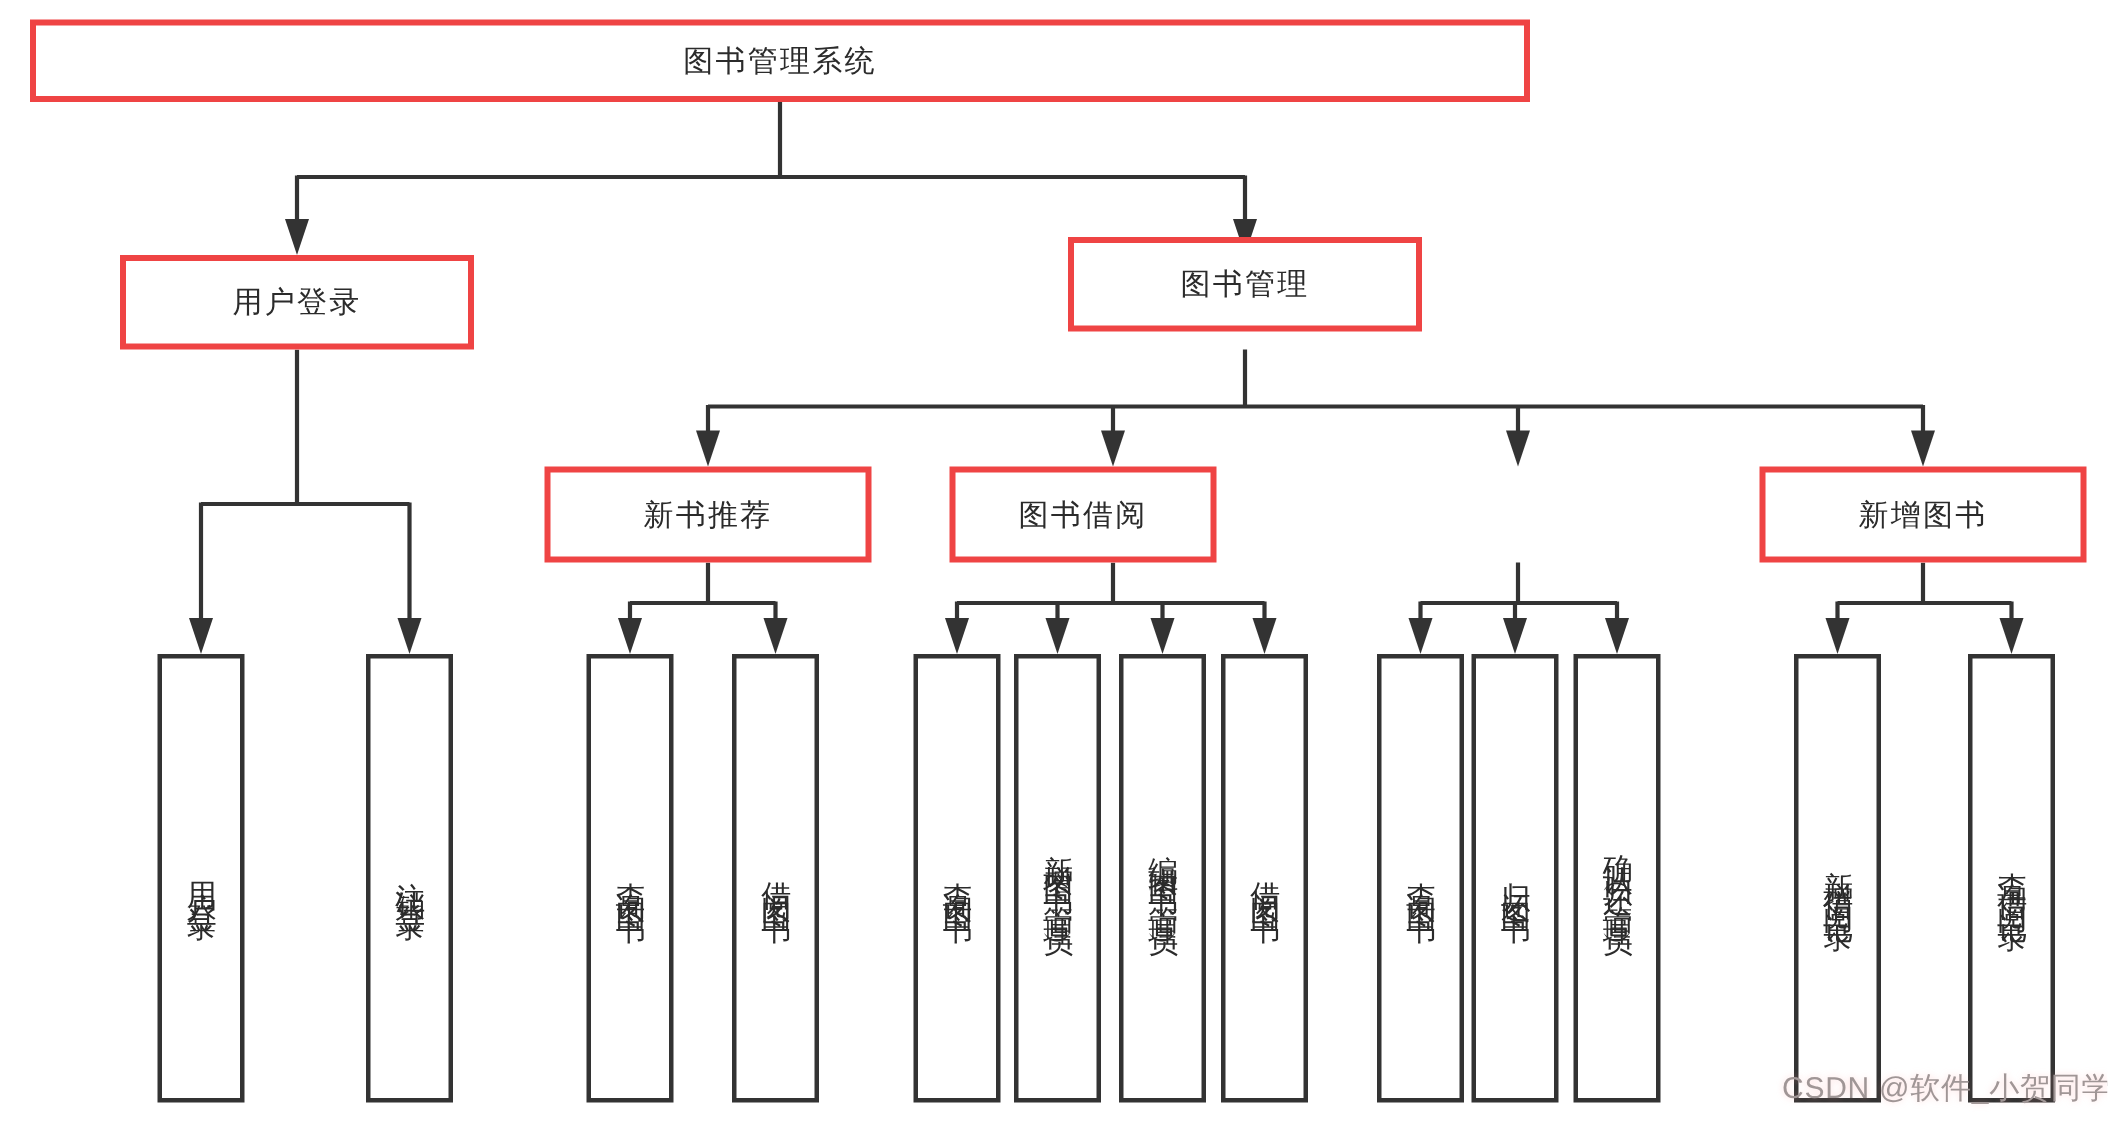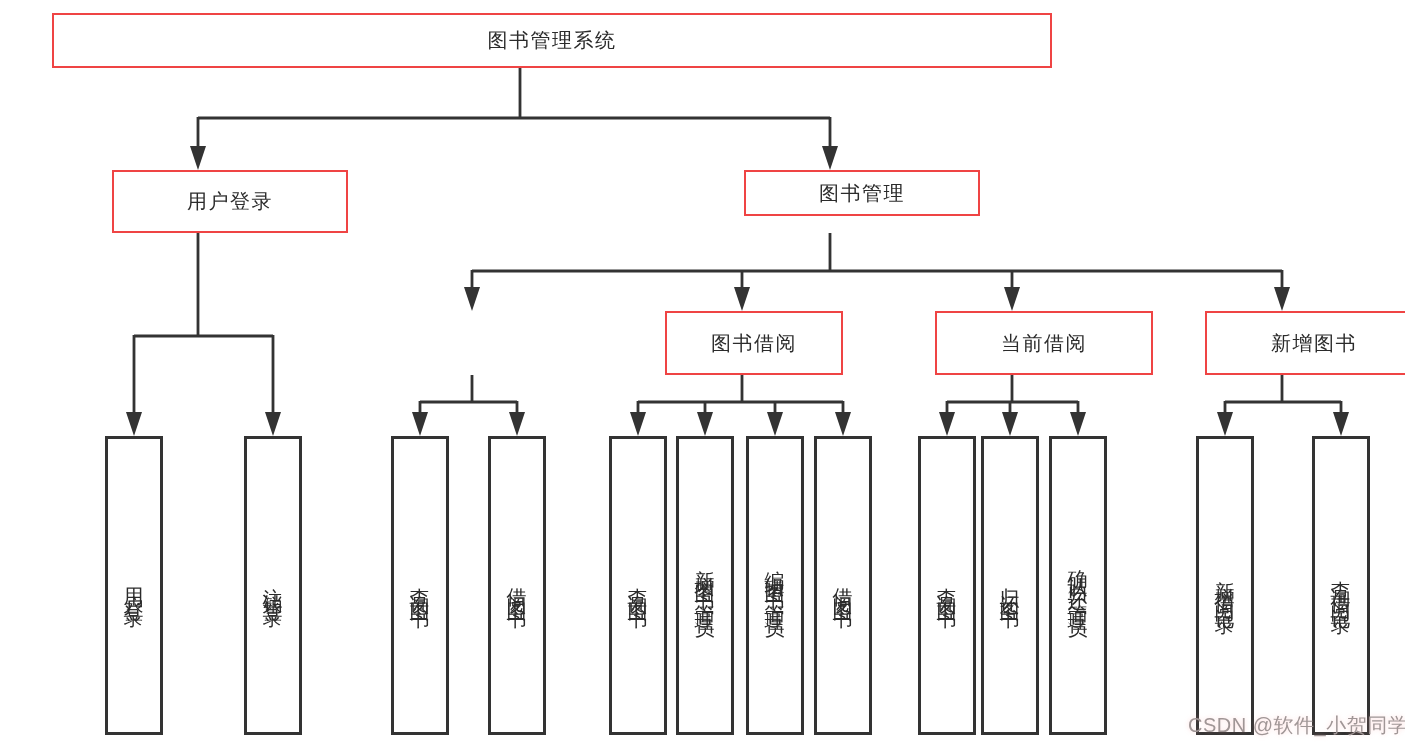--- a/index.html
+++ b/index.html
@@ -2,22 +2,22 @@
 <html><head>
 <meta charset="utf-8">
 <style>
   html,body{margin:0;padding:0;background:#ffffff;}
   .canvas{
     position:relative;width:1405px;height:747px;background:#ffffff;
     font-family:"Liberation Sans",sans-serif;overflow:hidden;
   }
   svg.lines{position:absolute;left:0;top:0;}
   .hbox{
-    position:absolute;background:#ffffff;border:2px solid #ef4444;
-    box-sizing:border-box;display:flex;align-items:center;justify-content:center;margin-left:32px;
+    position:absolute;background:#ffffff;border:4px solid #ef4444;
+    box-sizing:border-box;display:flex;align-items:center;justify-content:center;
   }
   .hbox span{font-size:20px;color:#2b2b2b;letter-spacing:1.5px;white-space:nowrap;}
   .vbox{
     position:absolute;top:436px;width:58px;height:299px;background:#ffffff;
     border:3px solid #333333;box-sizing:border-box;
     display:flex;align-items:center;justify-content:center;
   }
   .vbox span{
     writing-mode:vertical-rl;text-orientation:mixed;
     font-size:20px;letter-spacing:7px;line-height:1;color:#2b2b2b;
@@ -73,29 +73,29 @@
     </g>
   </svg>
 
   <div class="hbox" style="left:20px;top:13px;width:1000px;height:55px">
     <span>图书管理系统</span>
   </div>
 
   <div class="hbox" style="left:80px;top:170px;width:236px;height:63px">
     <span>用户登录</span>
   </div>
-  <div class="hbox" style="left:712px;top:170px;width:236px;height:46px">
+  <div class="hbox" style="left:712px;top:158px;width:236px;height:63px">
     <span>图书管理</span>
   </div>
 
+  <div class="hbox" style="left:363px;top:311px;width:218px;height:64px">
+    <span>新书推荐</span>
+  </div>
   <div class="hbox" style="left:633px;top:311px;width:178px;height:64px">
     <span>图书借阅</span>
-  </div>
-  <div class="hbox" style="left:903px;top:311px;width:218px;height:64px">
-    <span>当前借阅</span>
   </div>
   <div class="hbox" style="left:1173px;top:311px;width:218px;height:64px">
     <span>新增图书</span>
   </div>
 
   <div class="vbox" style="left:105px">
     <span>用户登录</span>
   </div>
   <div class="vbox" style="left:244px">
     <span>注销登录</span>

